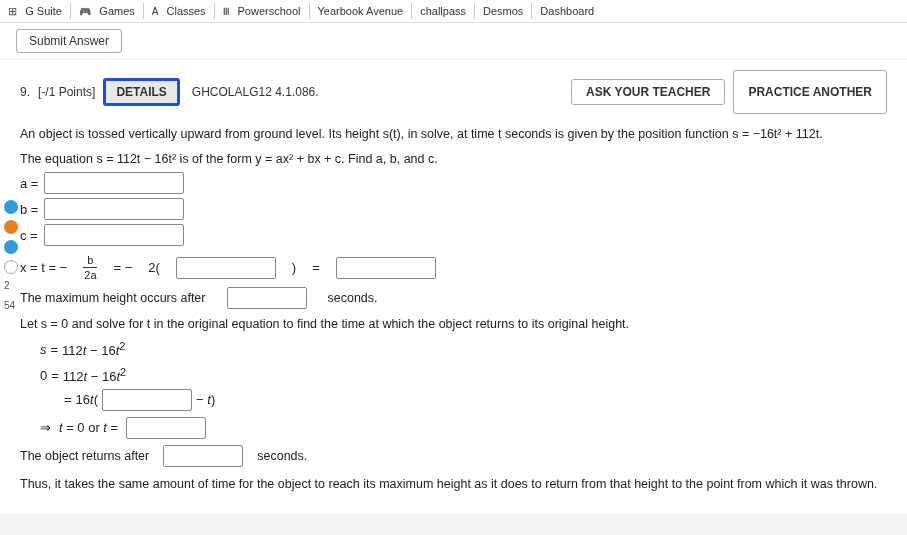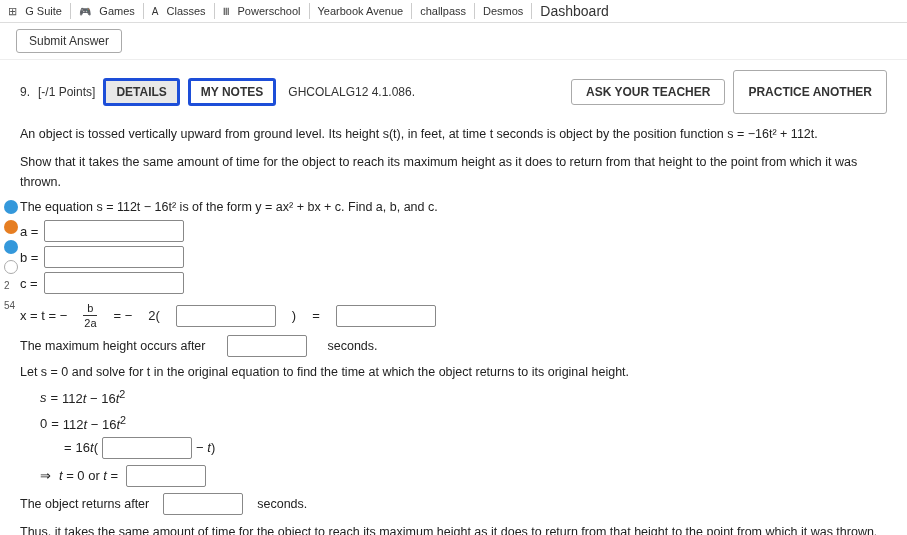--- a/index.html
+++ b/index.html
@@ -212,41 +212,39 @@
   <span class="top-bar-divider"></span>
   <span style="font-size:10px;">Ⅲ</span>
   <span style="font-size:11px;">Powerschool</span>
   <span class="top-bar-divider"></span>
   <span style="font-size:11px;">Yearbook Avenue</span>
   <span class="top-bar-divider"></span>
   <span style="font-size:11px;">challpass</span>
   <span class="top-bar-divider"></span>
   <span style="font-size:11px;">Desmos</span>
   <span class="top-bar-divider"></span>
-  <span style="font-size:14px;">Dashboard</span>
+  <span style="font-size:11px;">Dashboard</span>
 </div>
 
 <div class="submit-bar">
   <button class="submit-btn">Submit Answer</button>
 </div>
 
 <div class="main-content">
 
   <div class="question-header">
     <span class="points-label">9.</span>
     <span class="points-label">[-/1 Points]</span>
     <button class="tab-btn active">DETAILS</button>
-    <button class="tab-btn">MY NOTES</button>
     <span class="question-code">GHCOLALG12 4.1.086.</span>
     <button class="ask-teacher-btn">ASK YOUR TEACHER</button>
     <button class="practice-btn">PRACTICE ANOTHER</button>
   </div>
 
-  <div class="problem-text">An object is tossed vertically upward from ground level. Its height s(t), in feet, at time t seconds is object by the position function s = −16t² + 112t.</div>
-  <div class="problem-text">Show that it takes the same amount of time for the object to reach its maximum height as it does to return from that height to the point from which it was thrown.</div>
+  <div class="problem-text">An object is tossed vertically upward from ground level. Its height s(t), in solve, at time t seconds is given by the position function s = −16t² + 112t.</div>
 
   <div class="section-text" style="margin-bottom:6px;">The equation s = 112t − 16t² is of the form y = ax² + bx + c. Find a, b, and c.</div>
 
   <div class="equation-section">
     <div class="input-row">
       <span class="var-label">a =</span>
       <input class="input-box" type="text" value="" style="">
     </div>
     <div class="input-row">
       <span class="var-label">b =</span>

